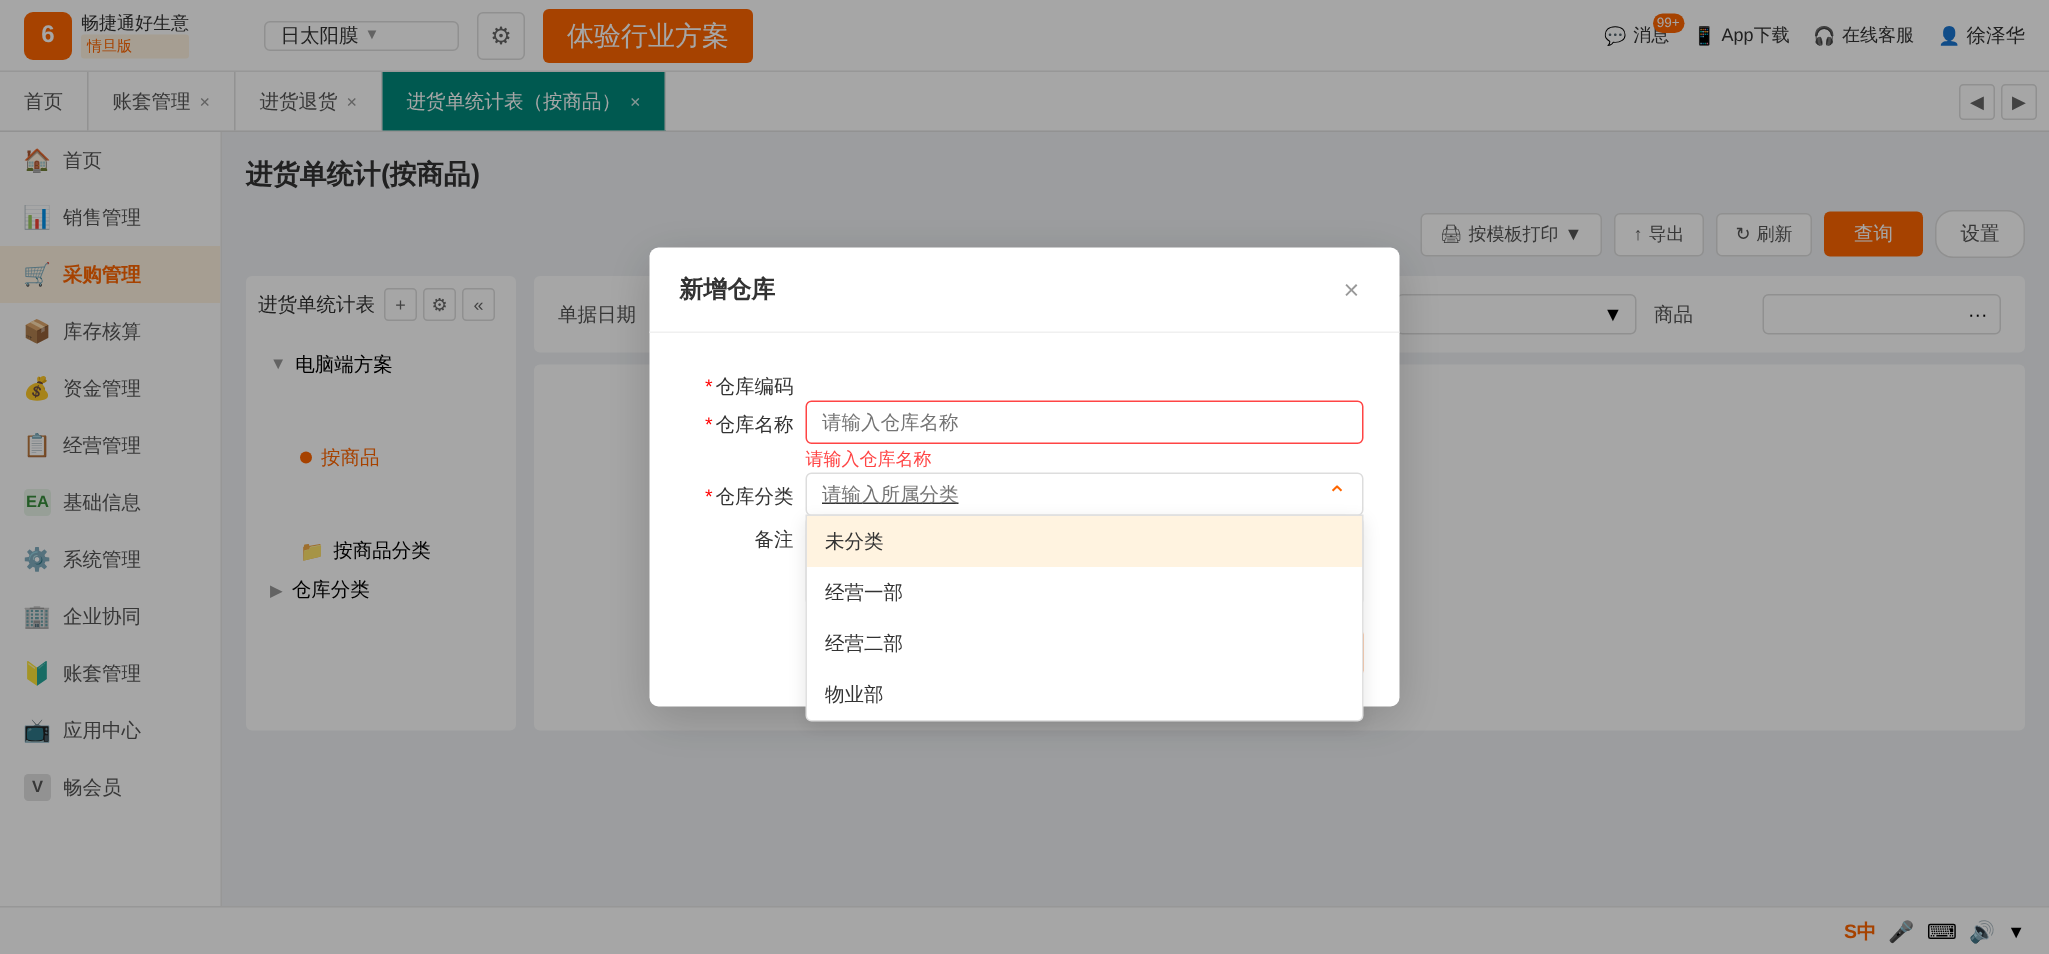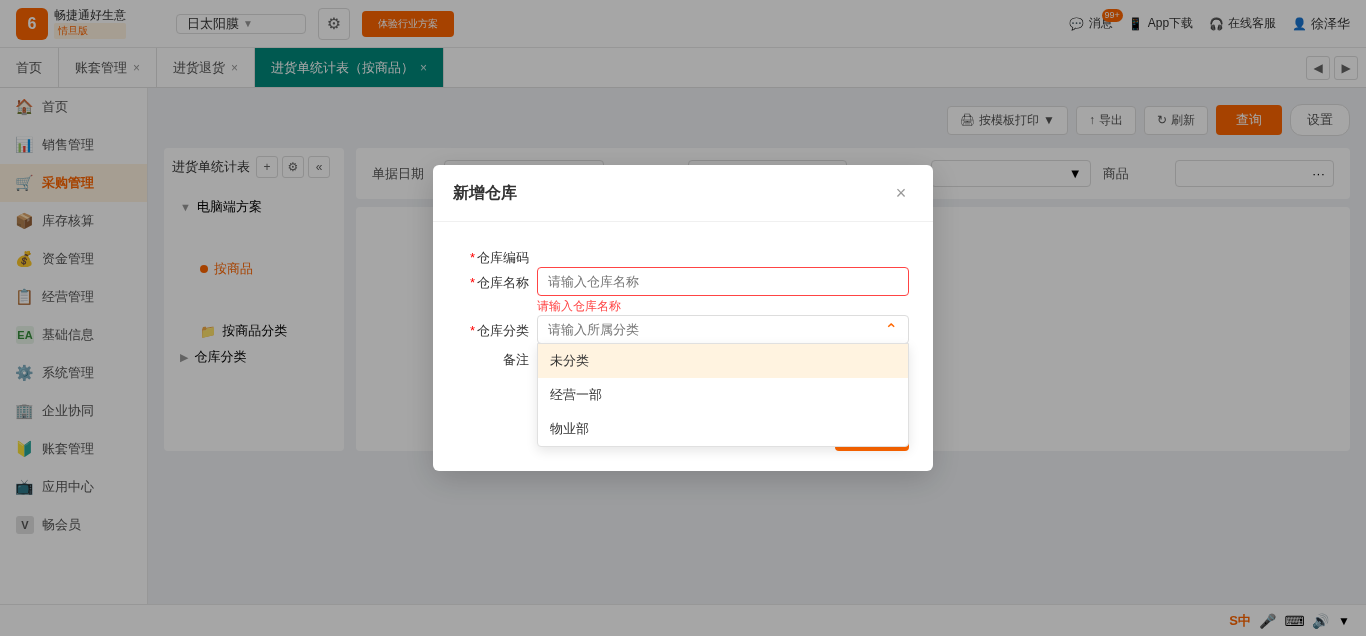--- a/index.html
+++ b/index.html
@@ -39,21 +39,21 @@
     .store-selector .arrow { color: #999; font-size: 10px; }
     .gear-btn {
       width: 32px; height: 32px;
       border: 1px solid #ddd; border-radius: 4px;
       display: flex; align-items: center; justify-content: center;
       cursor: pointer; color: #666; font-size: 16px;
     }
     .trial-btn {
       background: #f60; color: #fff; border: none;
       padding: 6px 16px; border-radius: 4px; cursor: pointer;
-      font-size: 10px;
+      font-size: 18px;
     }
     .header-right {
       margin-left: auto;
       display: flex; align-items: center; gap: 16px;
     }
     .header-icon-item {
       display: flex; align-items: center; gap: 4px;
       cursor: pointer; color: #333; font-size: 12px; position: relative;
     }
     .badge {
@@ -230,20 +230,21 @@
     .error-msg { color: #f44; font-size: 12px; margin-top: 2px; }
     .form-input-with-icon {
       display: flex; align-items: center;
       border: 1px solid #ddd; border-radius: 4px;
       padding: 0 10px;
     }
     .form-input-with-icon input {
       flex: 1; border: none; outline: none;
       padding: 6px 0; font-size: 13px; color: #333;
       background: transparent;
+      text-decoration: underline;
     }
     .form-input-with-icon .up-icon {
       color: #f60; cursor: pointer; font-size: 16px;
     }
     .form-textarea {
       width: 100%; border: 1px solid #ddd; border-radius: 4px;
       padding: 6px 10px; font-size: 13px; color: #333;
       outline: none; resize: vertical; min-height: 60px;
     }
 
@@ -447,20 +448,21 @@
       <span class="sidebar-icon" style="font-size:11px;font-weight:bold;background:#e0e0e0;border-radius:3px;padding:1px 4px;">V</span>
       <span>畅会员</span>
     </div>
     <div class="sidebar-bottom">
       <span style="font-size:18px;cursor:pointer;">⚙</span>
       <span style="font-size:18px;cursor:pointer;">🔊</span>
     </div>
   </div>
 
   <div class="content-area">
+    <div class="page-title">进货单统计(按商品)</div>
 
     <div class="toolbar">
       <div class="toolbar-btn">
         <span>🖨</span>
         <span>按模板打印</span>
         <span>▼</span>
       </div>
       <div class="toolbar-btn">
         <span>↑</span>
         <span>导出</span>
@@ -567,20 +569,21 @@
         <span class="form-label required">仓库分类</span>
         <div class="form-field">
           <div class="form-input-with-icon">
             <input type="text" placeholder="请输入所属分类" style="">
             <span class="up-icon">⌃</span>
           </div>
 
           <div class="dropdown-list">
             <div class="dropdown-item highlighted">未分类</div>
             <div class="dropdown-item">经营一部</div>
+            <div class="dropdown-item">经营二部</div>
             <div class="dropdown-item">物业部</div>
           </div>
         </div>
       </div>
 
       <div class="form-row">
         <span class="form-label">备注</span>
         <div class="form-field">
           <textarea class="form-textarea" style=""></textarea>
         </div>

